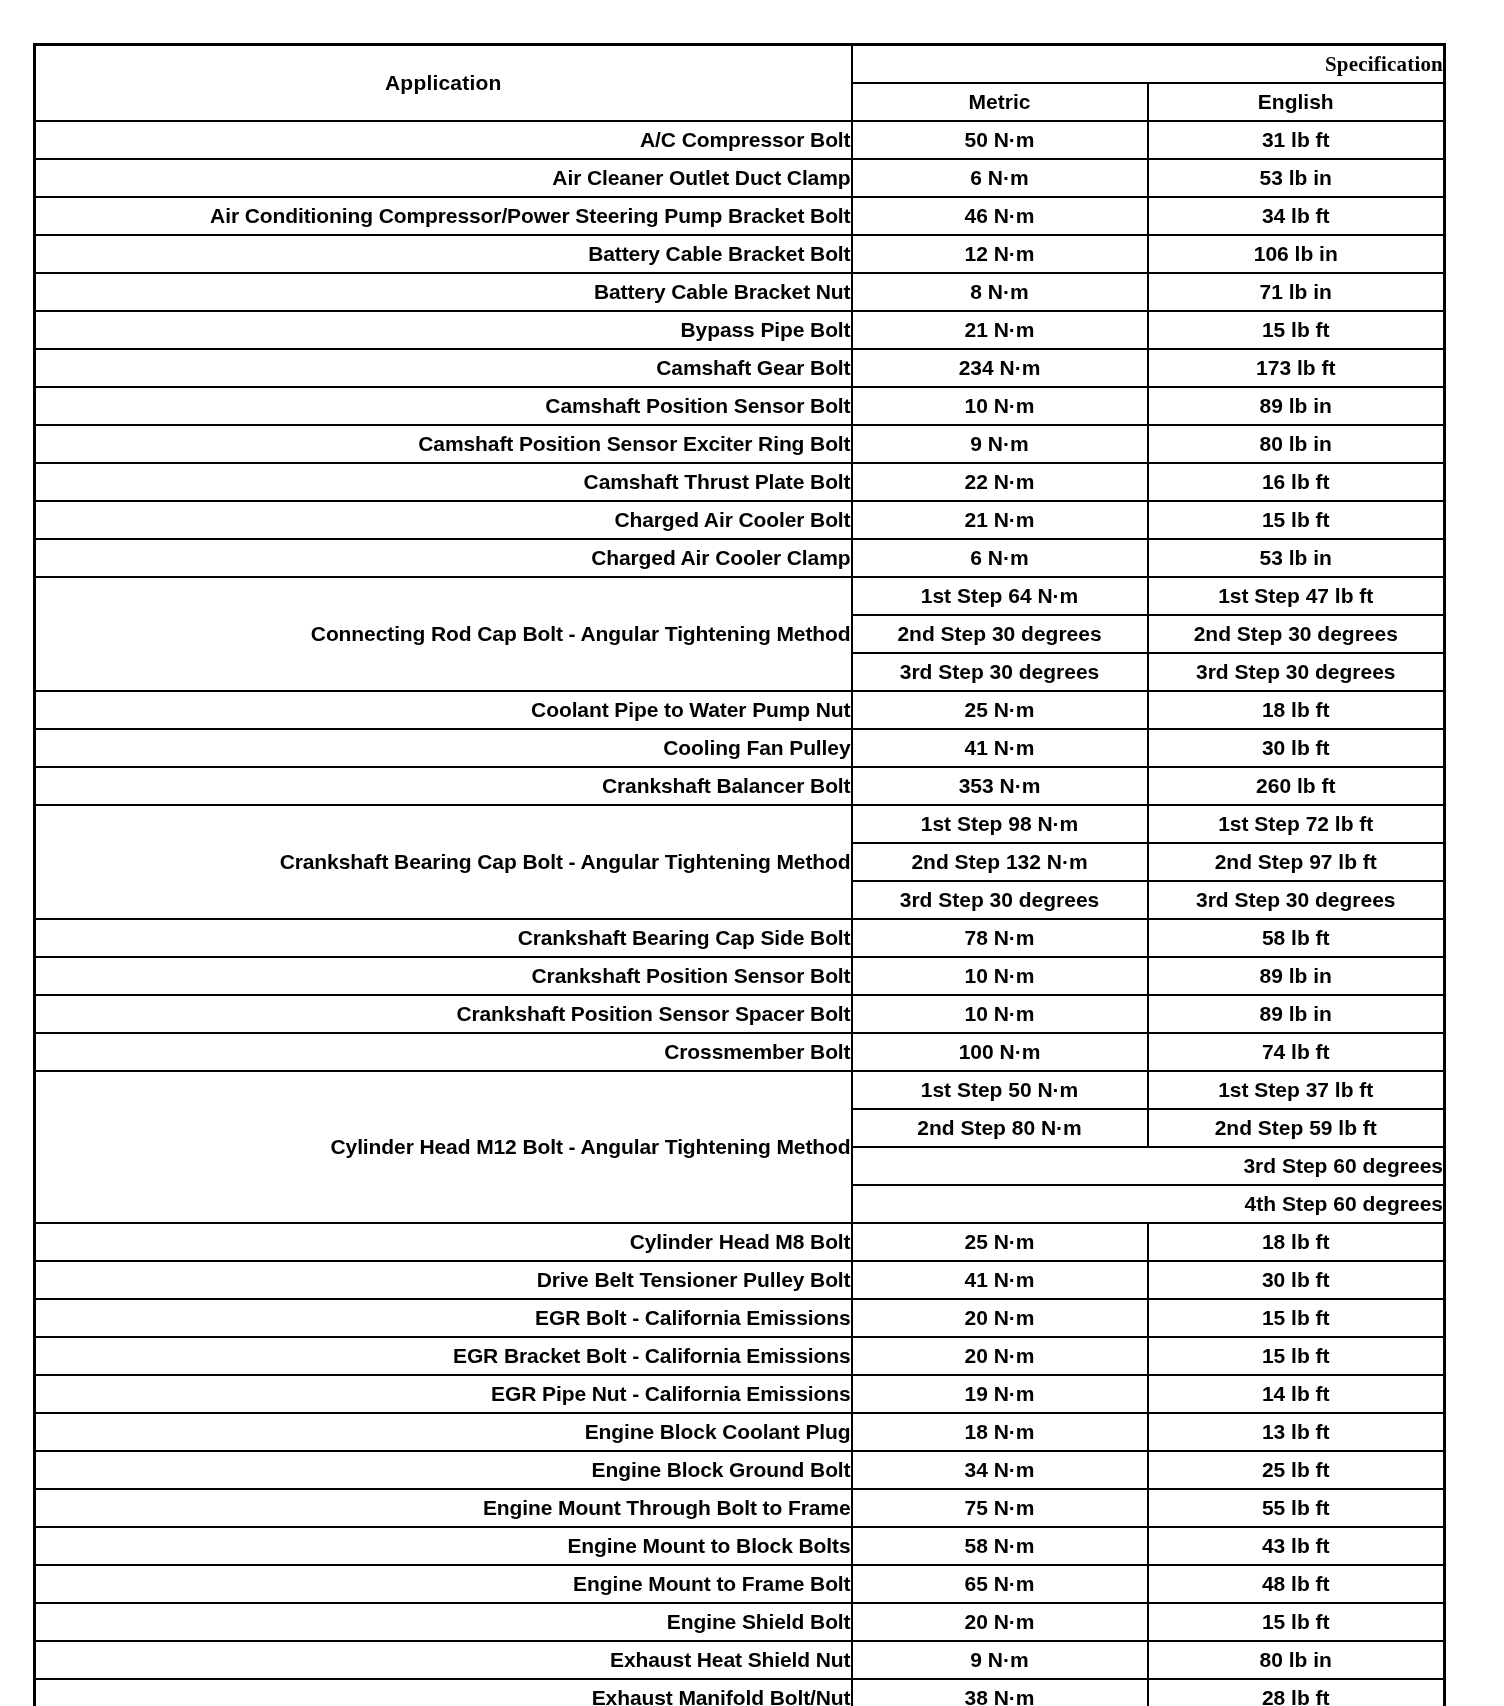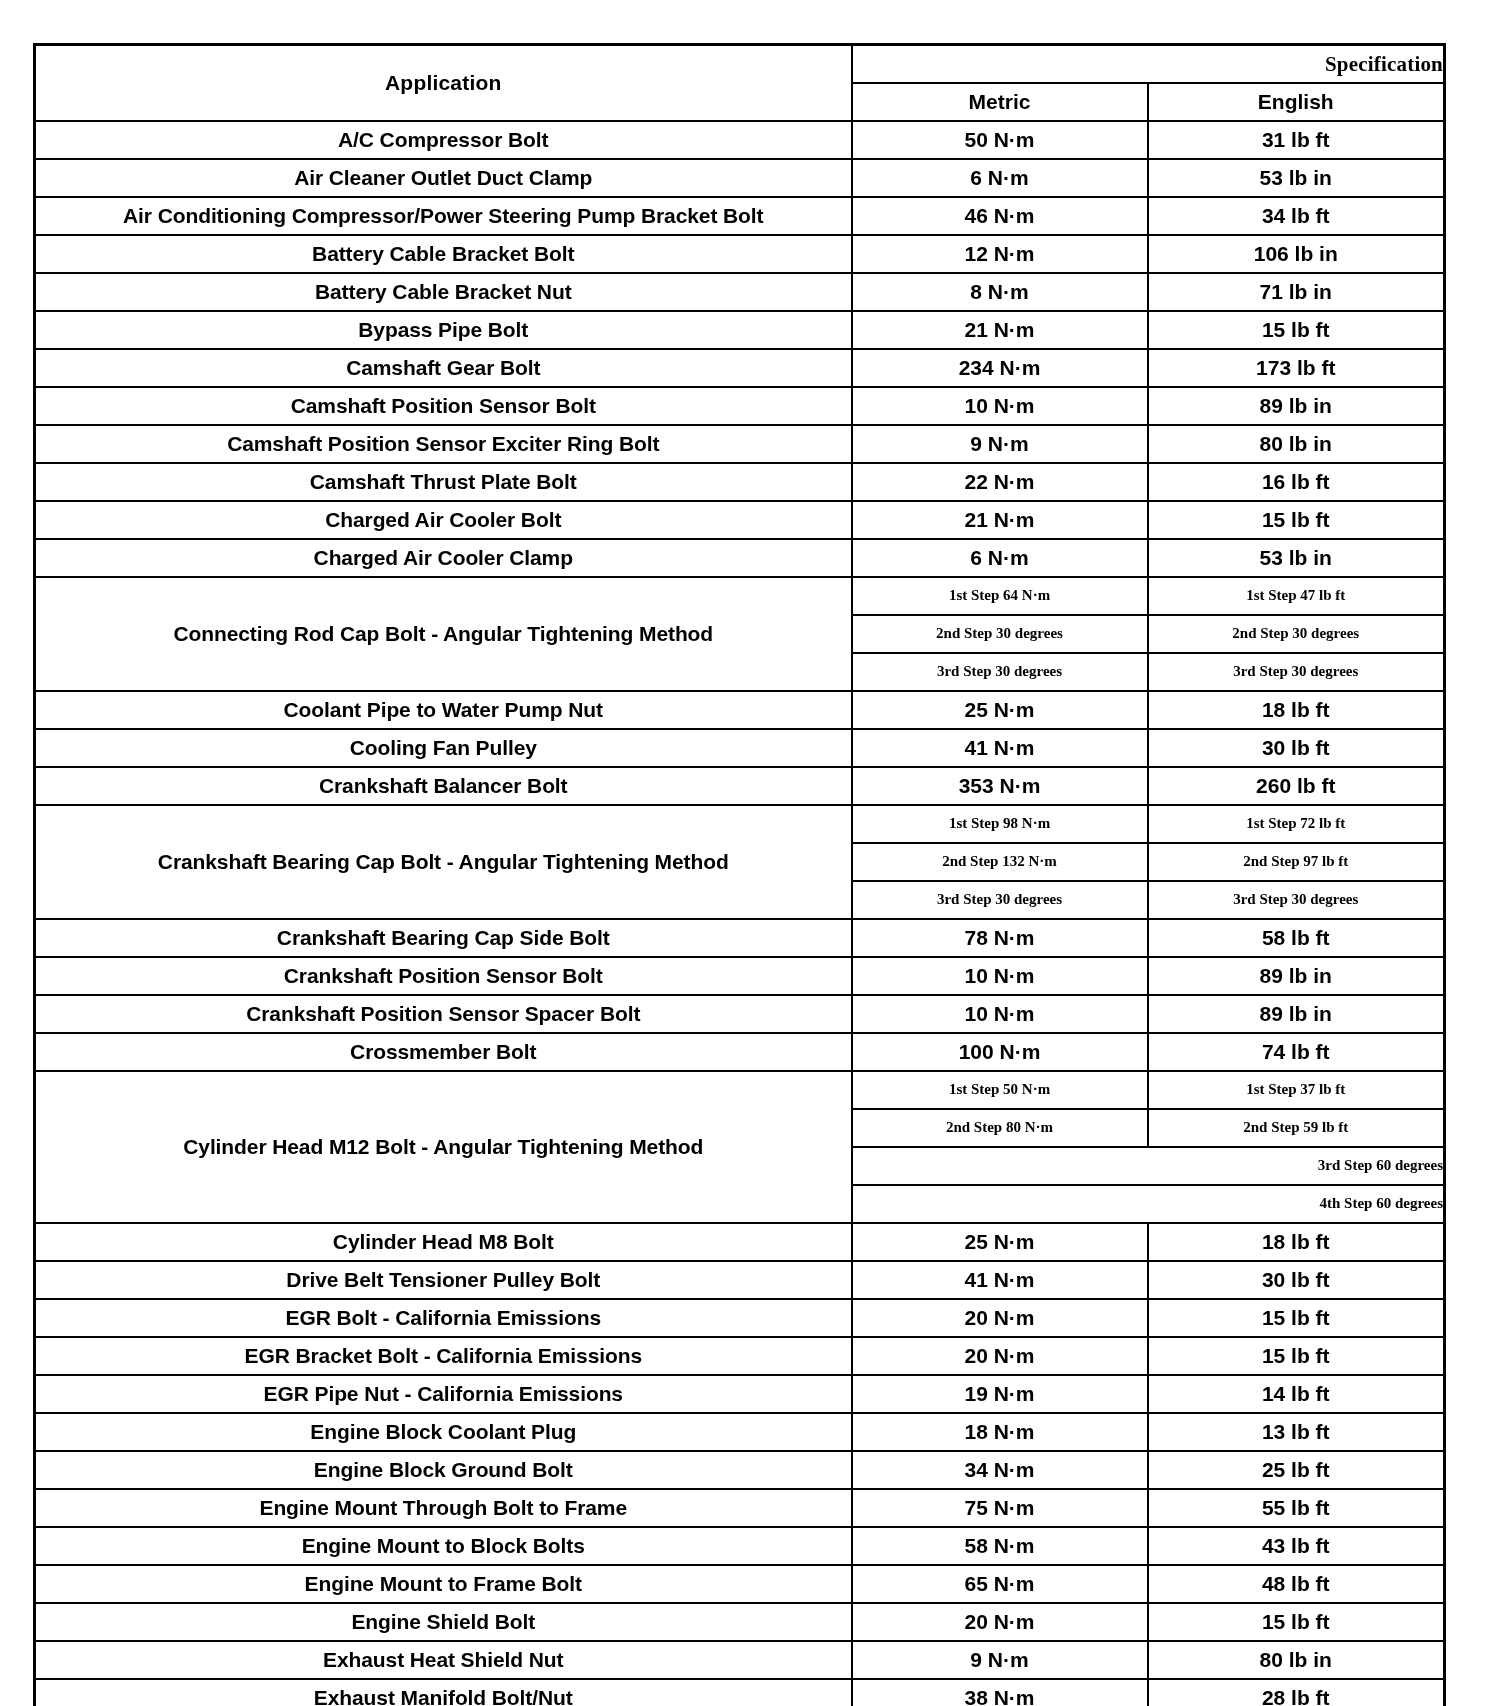--- a/index.html
+++ b/index.html
@@ -65,41 +65,40 @@
   th.h-sub {
     text-align: center;
     vertical-align: middle;
     height: 36px;
     font-size: 22px;
     border-radius: 19px;
   }
 
   
   td.app-cell {
-    text-align: center;
+    text-align: right;
     vertical-align: middle;
     padding-left: 16px;
     height: 36px;
     font-size: 21.5px;
     letter-spacing: -0.1px;
   }
   td.app-cell.multi {
     vertical-align: middle;
     border-radius: 22px;
   }
   td.val-cell {
     text-align: center;
     vertical-align: middle;
     height: 36px;
     font-size: 21.5px;
     white-space: nowrap;
   }
   td.val-cell.step {
-    font-size: 15px;
-    font-family: Liberation Serif, serif;
+    font-size: 21px;
   }
   td.val-cell.span-both {
     text-align: right;
   }
 </style>
 </head>
 <body>
 
 <div id="page">
   <table class="spec-table">

